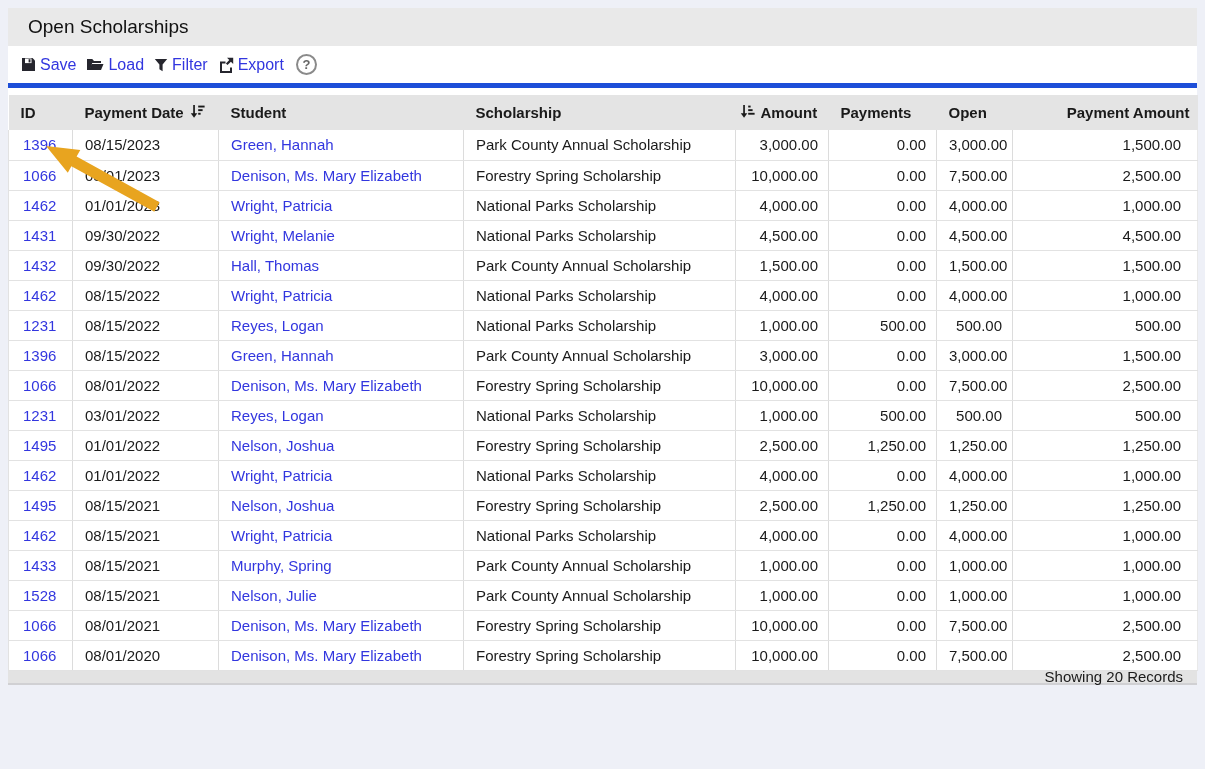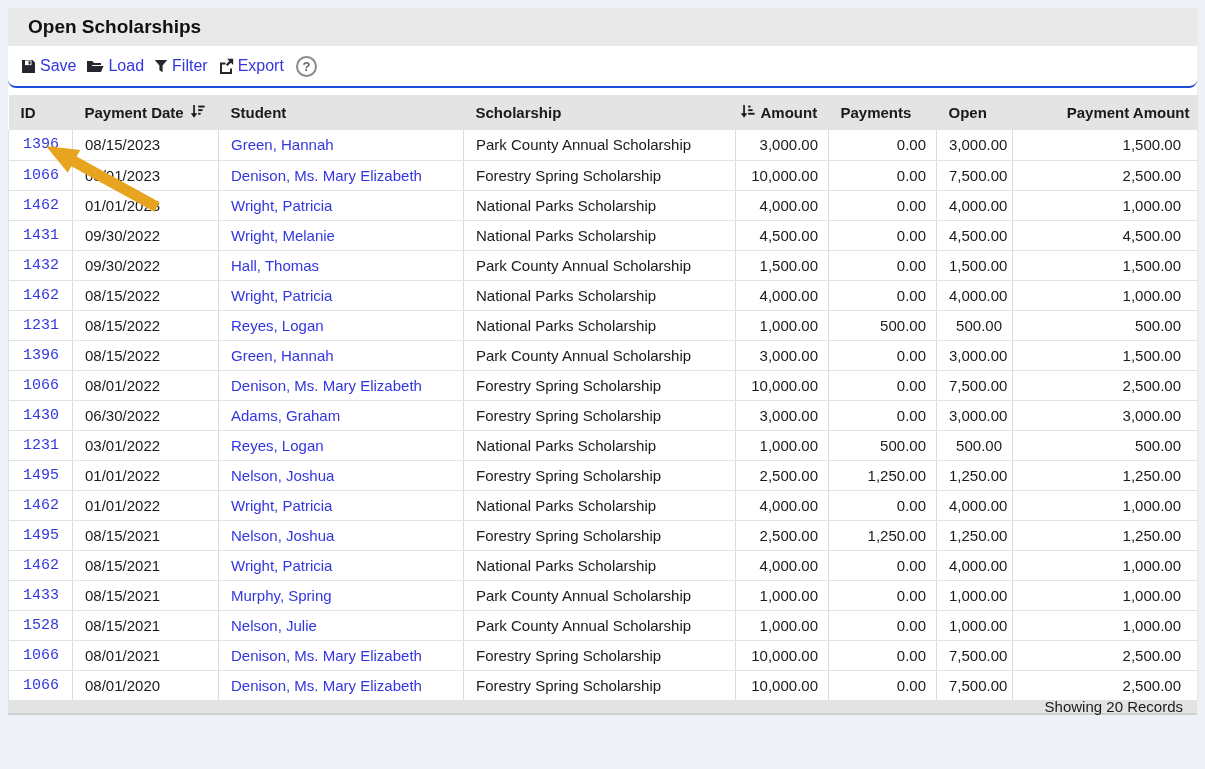--- a/index.html
+++ b/index.html
@@ -18,33 +18,32 @@
   
   .title-bar {
     background: #e9e9e9;
     height: 38px;
     display: flex;
     align-items: center;
     padding-left: 20px;
   }
   .title-bar h1 {
     font-size: 19px;
-    font-weight: bold;
+    font-weight: normal;
     color: #111;
   }
   
   .toolbar {
     height: 42px;
     background: #fff;
     display: flex;
     align-items: center;
     padding-left: 13px;
     gap: 10px;
-    border-bottom: 2px solid #1d4ed8;
-    border-radius: 8px;
+    border-bottom: 5px solid #1d4ed8;
   }
   .tool {
     display: inline-flex;
     align-items: center;
     gap: 4px;
     color: #3236df;
     font-size: 16px;
     text-decoration: none;
     cursor: pointer;
   }
@@ -85,21 +84,21 @@
   .sort-icon { flex: 0 0 auto; }
   tbody td {
     height: 30px;
     padding: 0 8px 0 12px;
     border-bottom: 1px solid #e2e2e2;
     border-right: 1px solid #dcdcdc;
     white-space: nowrap;
     overflow: hidden;
     background: #fff;
   }
-  tbody td:first-child { border-left: 1px solid #e2e2e2; padding-left: 14px; font-family: Liberation Mono, monospace; }
+  tbody td:first-child { border-left: 1px solid #e2e2e2; padding-left: 14px; }
   tbody td:last-child { border-right: 1px solid #e9e9e9; }
   td.link { color: #3236df; cursor: pointer; }
   td.num { text-align: right; padding-right: 10px; }
   td.num-wide { text-align: right; padding-right: 16px; }
   
   .table-footer {
     background: #e3e3e3;
     height: 14px;
     border-bottom: 2px solid #d0d0d3;
     display: flex;
@@ -327,30 +326,20 @@
           <td class="link">1066</td>
           <td>08/01/2022</td>
           <td class="link">Denison, Ms. Mary Elizabeth</td>
           <td>Forestry Spring Scholarship</td>
           <td class="num">10,000.00</td>
           <td class="num">0.00</td>
           <td class="num">7,500.00</td>
           <td class="num-wide">2,500.00</td>
         </tr>
         <tr>
-          <td class="link">1430</td>
-          <td>06/30/2022</td>
-          <td class="link">Adams, Graham</td>
-          <td>Forestry Spring Scholarship</td>
-          <td class="num">3,000.00</td>
-          <td class="num">0.00</td>
-          <td class="num">3,000.00</td>
-          <td class="num-wide">3,000.00</td>
-        </tr>
-        <tr>
           <td class="link">1231</td>
           <td>03/01/2022</td>
           <td class="link">Reyes, Logan</td>
           <td>National Parks Scholarship</td>
           <td class="num">1,000.00</td>
           <td class="num">500.00</td>
           <td class="num">500.00</td>
           <td class="num-wide">500.00</td>
         </tr>
         <tr>

